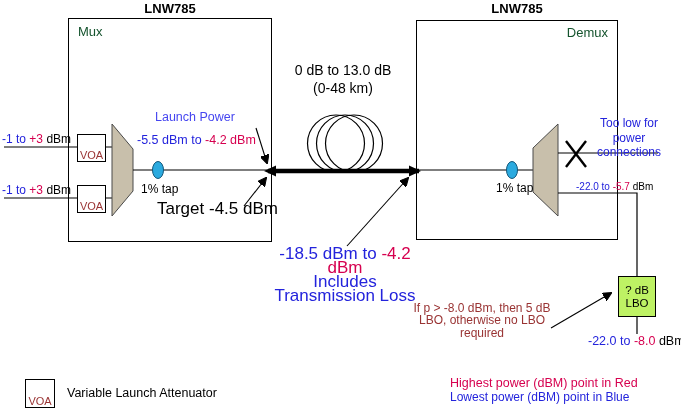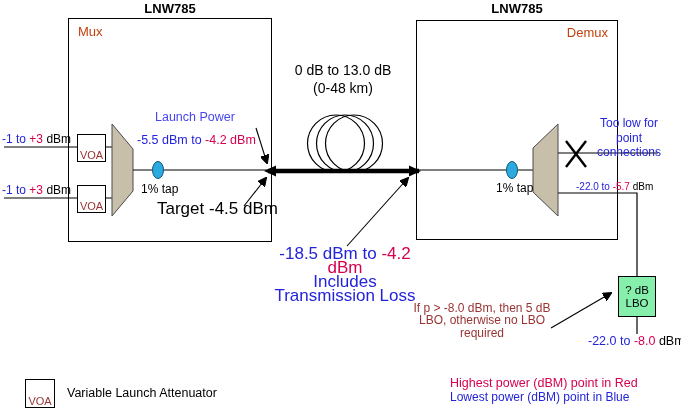--- a/index.html
+++ b/index.html
@@ -5,29 +5,29 @@
   html,body{margin:0;padding:0;background:#fff;}
   #stage{position:relative;width:681px;height:414px;background:#fff;overflow:hidden;
          font-family:"Liberation Sans",sans-serif;color:#000;}
   #lines{position:absolute;left:0;top:0;z-index:1;}
   .box{position:absolute;border:1px solid #000;box-sizing:border-box;background:transparent;z-index:2;}
   .t{position:absolute;white-space:nowrap;font-size:12px;z-index:3;line-height:14px;}
   .ctr{text-align:center;white-space:normal;}
   .blue{color:#2323DC;}
   .red{color:#D6004F;}
   .maroon{color:#993333;}
-  .purple{color:#c2410c;}
+  .purple{color:#14532d;}
   .lp{color:#4646F0;}
   .bold{font-weight:bold;}
   .f13{font-size:13px;}
   .f14{font-size:14px;line-height:18px;}
   .voa-box{position:absolute;border:1px solid #000;box-sizing:border-box;background:#fff;z-index:2;
            display:flex;align-items:flex-end;justify-content:center;font-size:11px;color:#993333;}
   #lbo-box{position:absolute;left:618px;top:276px;width:38px;height:41px;border:1px solid #000;
-           box-sizing:border-box;background:#86efac;z-index:2;display:flex;flex-direction:column;
+           box-sizing:border-box;background:#bef264;z-index:2;display:flex;flex-direction:column;
            align-items:center;justify-content:center;font-size:11.5px;line-height:13px;}
   svg line,svg path,svg circle{stroke:#000;}
 </style>
 </head>
 <body>
 
 <div id="stage">
 
   <svg id="lines" width="681" height="414">
     <defs>
@@ -118,21 +118,21 @@
     <div>
       <span class="blue">-18.5 dBm to</span>
       <span class="red">-4.2 dBm</span>
     </div>
     <div class="blue">Includes Transmission Loss</div>
   </div>
 
   <div class="t" style="left:496px;top:181px;">1% tap</div>
   <div class="t blue ctr" style="left:583px;top:116px;width:92px;line-height:14.5px;">
     <div>Too low for</div>
-    <div>point</div>
+    <div>power</div>
     <div>connections</div>
   </div>
   <div class="t" style="left:576px;top:180px;font-size:10px;text-align:center;">
     <span class="blue">-22.0 to</span>
     <span class="red">-5.7</span>
     <span>dBm</span>
   </div>
 
   <div class="t maroon ctr" style="left:402px;top:302px;width:160px;line-height:12.3px;">
     <div>If p &gt; -8.0 dBm, then 5 dB</div>

